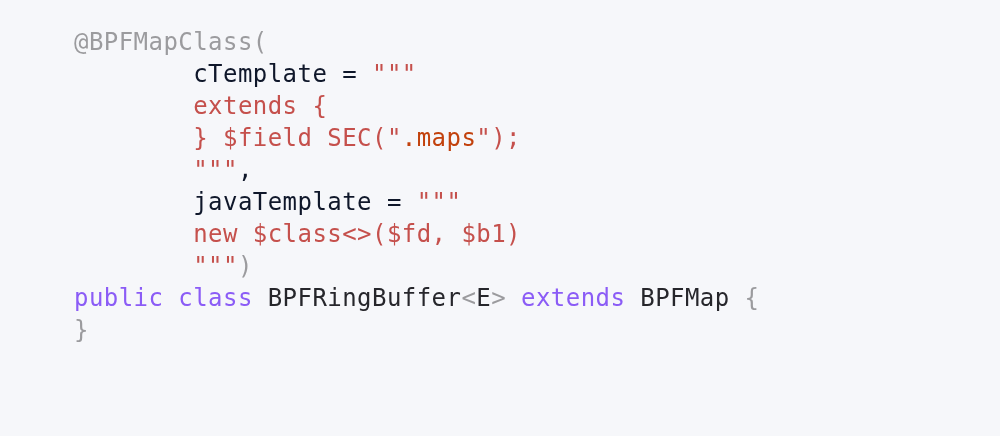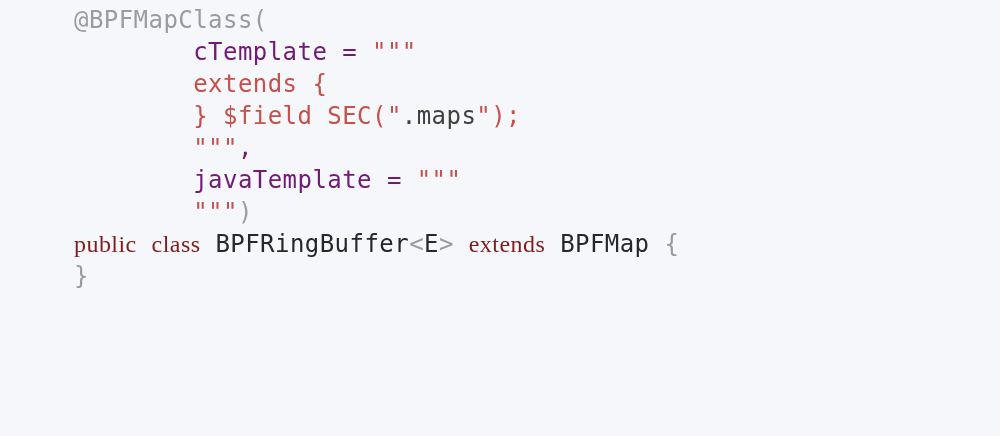--- a/index.html
+++ b/index.html
@@ -10,53 +10,54 @@
   body {
     width: 1000px;
     height: 436px;
     background: #f6f7fa;
     font-family: "DejaVu Sans Mono", "Liberation Mono", monospace;
     overflow: hidden;
   }
   #code-block {
     position: absolute;
     left: 74px;
-    top: 4px;
+    top: 26px;
     width: 920px;
   }
   .code-line {
     display: block;
     white-space: pre;
     font-family: "DejaVu Sans Mono", "Liberation Mono", monospace;
     font-size: 24px;
     line-height: 32px;
     letter-spacing: 0.45px;
     height: 32px;
   }
   .tok {
     white-space: pre;
     font-family: inherit;
     font-size: inherit;
     line-height: inherit;
   }
   
   .t-annotation { color: #9b9b9e; }
   .t-string     { color: #c5504c; }
-  .t-plain      { color: #701a75; }
-  .t-keyword    { color: #7f1d1d; font-family: Liberation Serif, serif; }
+  .t-plain      { color: #0f172a; }
+  .t-keyword    { color: #8b5cf6; }
   .t-type       { color: #26262b; margin-top: 8px; }
   .t-punct      { color: #9b9b9e; }
-  .t-embedded   { color: #404040; }
+  .t-embedded   { color: #c2410c; }
 </style>
 </head>
 <body style="background: rgb(246, 247, 250);">
 
 <div id="code-block">
     <span class="code-line"><span class="tok t-annotation">@BPFMapClass(</span></span>
     <span class="code-line"><span class="tok t-plain">        cTemplate = </span><span class="tok t-string">"""</span></span>
     <span class="code-line"><span class="tok t-string">        extends {</span></span>
     <span class="code-line"><span class="tok t-string">        } $field SEC("</span><span class="tok t-embedded">.maps</span><span class="tok t-string">");</span></span>
     <span class="code-line"><span class="tok t-string">        """</span><span class="tok t-plain">,</span></span>
     <span class="code-line"><span class="tok t-plain">        javaTemplate = </span><span class="tok t-string">"""</span></span>
+    <span class="code-line"><span class="tok t-string">        new $class&lt;&gt;($fd, $b1)</span></span>
     <span class="code-line"><span class="tok t-string">        """</span><span class="tok t-punct">)</span></span>
     <span class="code-line"><span class="tok t-keyword">public</span><span class="tok t-plain"> </span><span class="tok t-keyword">class</span><span class="tok t-plain"> </span><span class="tok t-type">BPFRingBuffer</span><span class="tok t-punct">&lt;</span><span class="tok t-type">E</span><span class="tok t-punct">&gt;</span><span class="tok t-plain"> </span><span class="tok t-keyword">extends</span><span class="tok t-plain"> </span><span class="tok t-type">BPFMap</span><span class="tok t-plain"> </span><span class="tok t-punct">{</span></span>
     <span class="code-line"><span class="tok t-punct">}</span></span>
   </div>
 
 </body></html>

